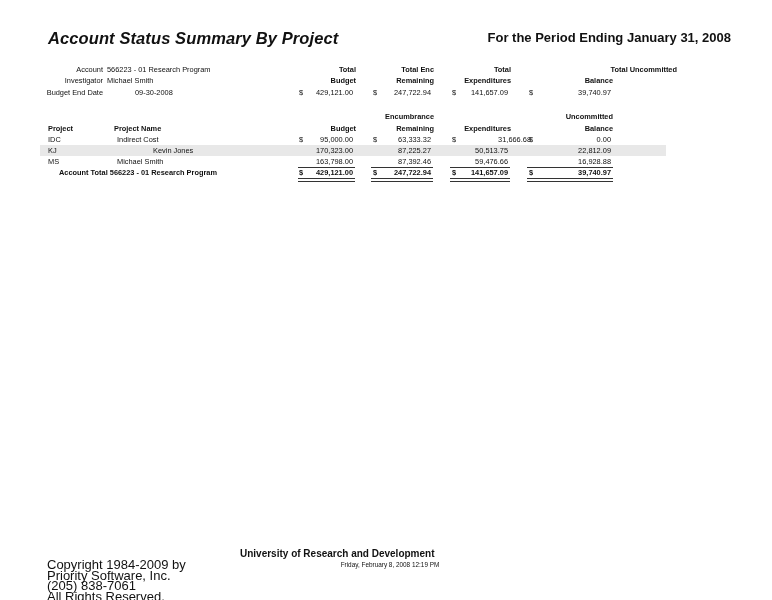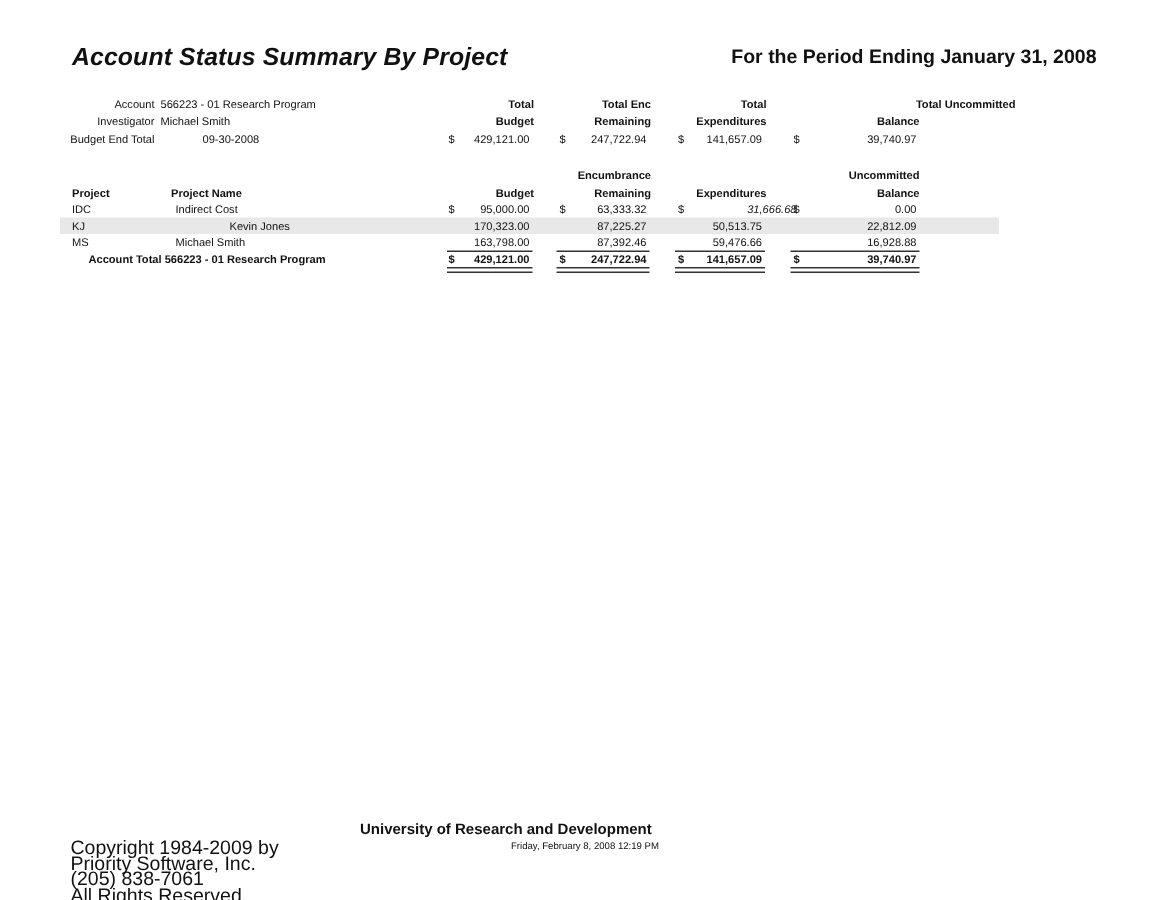--- a/index.html
+++ b/index.html
@@ -29,21 +29,21 @@
 </head>
 <body>
 
 <div class="abs title">Account Status Summary By Project</div>
 <div class="abs period">For the Period Ending January 31, 2008</div>
 
 <div class="abs t r" style="left:40px;width:63px;top:65px;">Account</div>
 <div class="abs t" style="left:107px;top:65px;">566223 - 01 Research Program</div>
 <div class="abs t r" style="left:40px;width:63px;top:76px;">Investigator</div>
 <div class="abs t" style="left:107px;top:76px;">Michael Smith</div>
-<div class="abs t r" style="left:40px;width:63px;top:88px;">Budget End Total</div>
+<div class="abs t r" style="left:40px;width:63px;top:88px;">Budget End Date</div>
 <div class="abs t" style="left:107px;top:88px;padding-left:28px;">09-30-2008</div>
 
 <div class="abs t b r" style="left:270px;width:86px;top:65px;">Total</div>
 <div class="abs t b r u" style="left:270px;width:86px;top:76px;">Budget</div>
 <div class="abs t b r" style="left:350px;width:84px;top:65px;">Total Enc</div>
 <div class="abs t b r u" style="left:350px;width:84px;top:76px;">Remaining</div>
 <div class="abs t b r" style="left:430px;width:81px;top:65px;">Total</div>
 <div class="abs t b r u" style="left:430px;width:81px;top:76px;">Expenditures</div>
 <div class="abs t b r" style="left:500px;width:132px;top:65px;margin-left:45px;">Total Uncommitted</div>
 <div class="abs t b r u" style="left:500px;width:113px;top:76px;">Balance</div>
@@ -69,21 +69,21 @@
 <div class="abs shade"></div>
 
 <div>
   <div class="abs t" style="left:48px;top:135px;">IDC</div>
   <div class="abs t" style="left:117px;top:135px;">Indirect Cost</div>
   <div class="abs t" style="left:299px;top:135px;">$</div>
   <div class="abs t r" style="left:300px;width:53px;top:135px;">95,000.00</div>
   <div class="abs t" style="left:373px;top:135px;">$</div>
   <div class="abs t r" style="left:375px;width:56px;top:135px;">63,333.32</div>
   <div class="abs t" style="left:452px;top:135px;">$</div>
-  <div class="abs t r" style="left:455px;width:76px;top:135px;font-style:italic;">31,666.68</div>
+  <div class="abs t r" style="left:455px;width:76px;top:135px;">31,666.68</div>
   <div class="abs t" style="left:529px;top:135px;">$</div>
   <div class="abs t r" style="left:540px;width:71px;top:135px;">0.00</div>
 </div>
 
 <div>
   <div class="abs t" style="left:48px;top:146px;">KJ</div>
   <div class="abs t" style="left:117px;top:146px;padding-left:36px;">Kevin Jones</div>
   <div class="abs t r" style="left:300px;width:53px;top:146px;">170,323.00</div>
   <div class="abs t r" style="left:375px;width:56px;top:146px;">87,225.27</div>
   <div class="abs t r" style="left:455px;width:53px;top:146px;">50,513.75</div>

